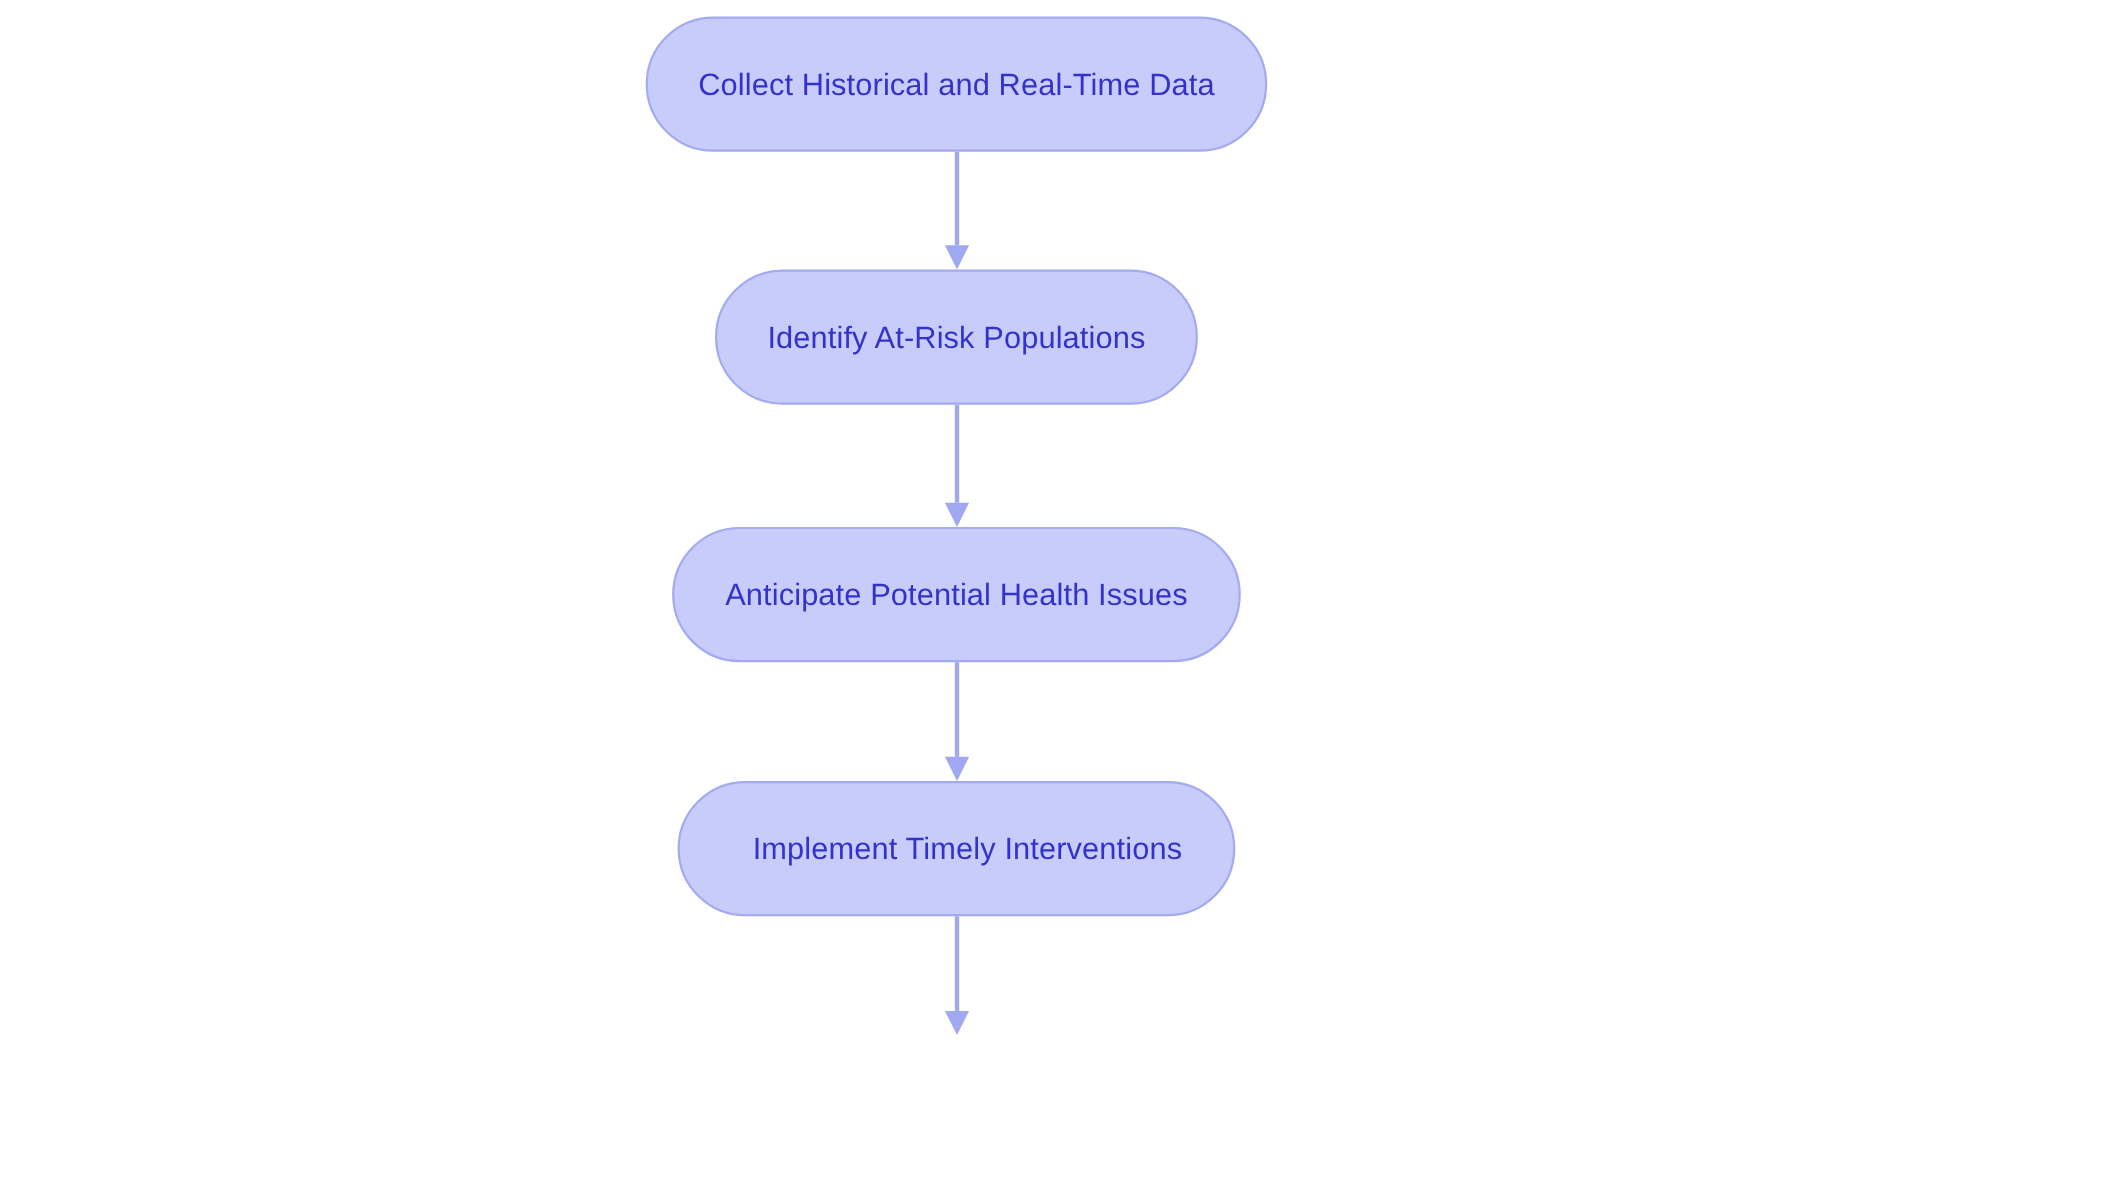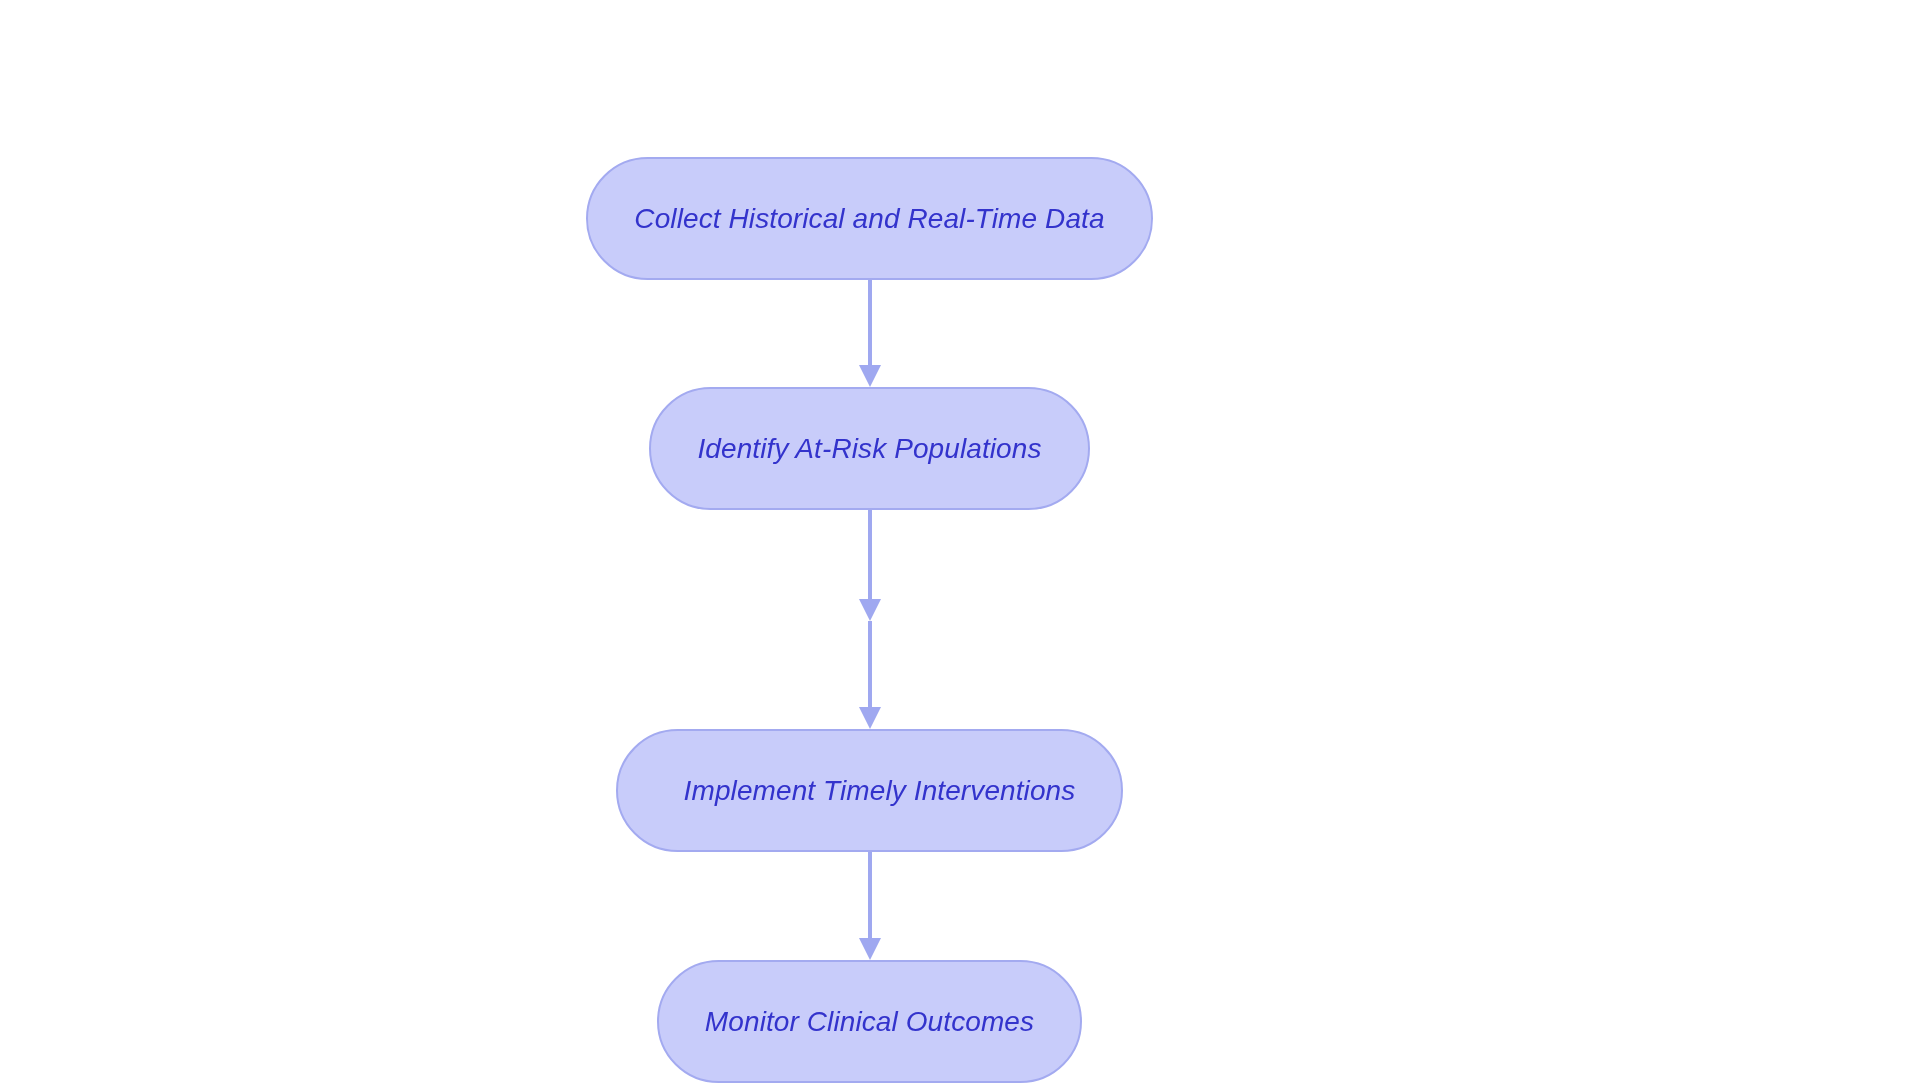--- a/index.html
+++ b/index.html
@@ -23,24 +23,23 @@
 
   .flow-stack {
     position: absolute;
     left: 0;
     top: 0;
     width: 1739px;
     height: 1083px;
     display: flex;
     flex-direction: column;
     align-items: center;
-    justify-content: flex-end;
+    justify-content: flex-start;
     padding-top: 15px;
     box-sizing: border-box;
-    font-style: italic;
   }
 
   .flow-node {
     box-sizing: border-box;
     height: 123px;
     border-radius: 62px;
     background: #c8ccfa;
     border: 2px solid #a3aaf0;
     display: flex;
     align-items: center;
@@ -112,33 +111,33 @@
 
     <div class="flow-node" style="background: rgb(200, 204, 250); border-color: rgb(163, 170, 240);">
       <span class="flow-node-label" style="color: rgb(51, 51, 204);">Identify At-Risk Populations</span>
     </div>
 
     <div class="flow-connector gap-2">
       <span class="shaft" style="background: rgb(159, 168, 240);"></span>
       <span class="arrowhead" style="border-top-color: rgb(159, 168, 240);"></span>
     </div>
 
+    <div class="flow-node" style="background: rgb(200, 204, 250); border-color: rgb(163, 170, 240);">
+      <span class="flow-node-label" style="color: rgb(51, 51, 204);">Anticipate Potential Health Issues</span>
+    </div>
 
     <div class="flow-connector gap-3">
       <span class="shaft" style="background: rgb(159, 168, 240);"></span>
       <span class="arrowhead" style="border-top-color: rgb(159, 168, 240);"></span>
     </div>
 
     <div class="flow-node" style="background: rgb(200, 204, 250); border-color: rgb(163, 170, 240);">
       <span class="flow-node-label" style="color: rgb(51, 51, 204); margin-left: 20px;">Implement Timely Interventions</span>
     </div>
 
     <div class="flow-connector gap-4">
       <span class="shaft" style="background: rgb(159, 168, 240);"></span>
       <span class="arrowhead" style="border-top-color: rgb(159, 168, 240);"></span>
     </div>
 
-    <div class="flow-node" style="background: rgb(200, 204, 250); border-color: rgb(163, 170, 240);">
-      <span class="flow-node-label" style="color: rgb(51, 51, 204);">Monitor Clinical Outcomes</span>
-    </div>
 
   </div>
 </div>
 
 </body></html>

